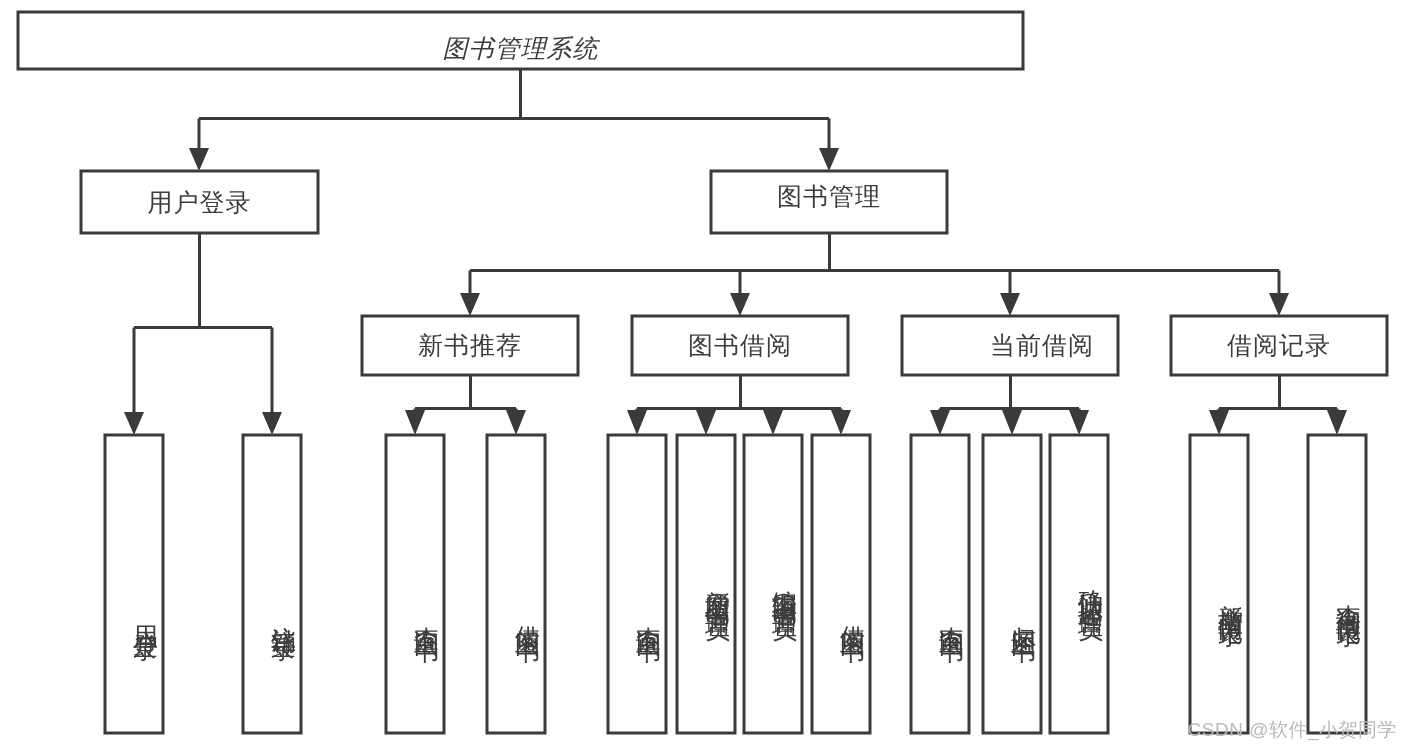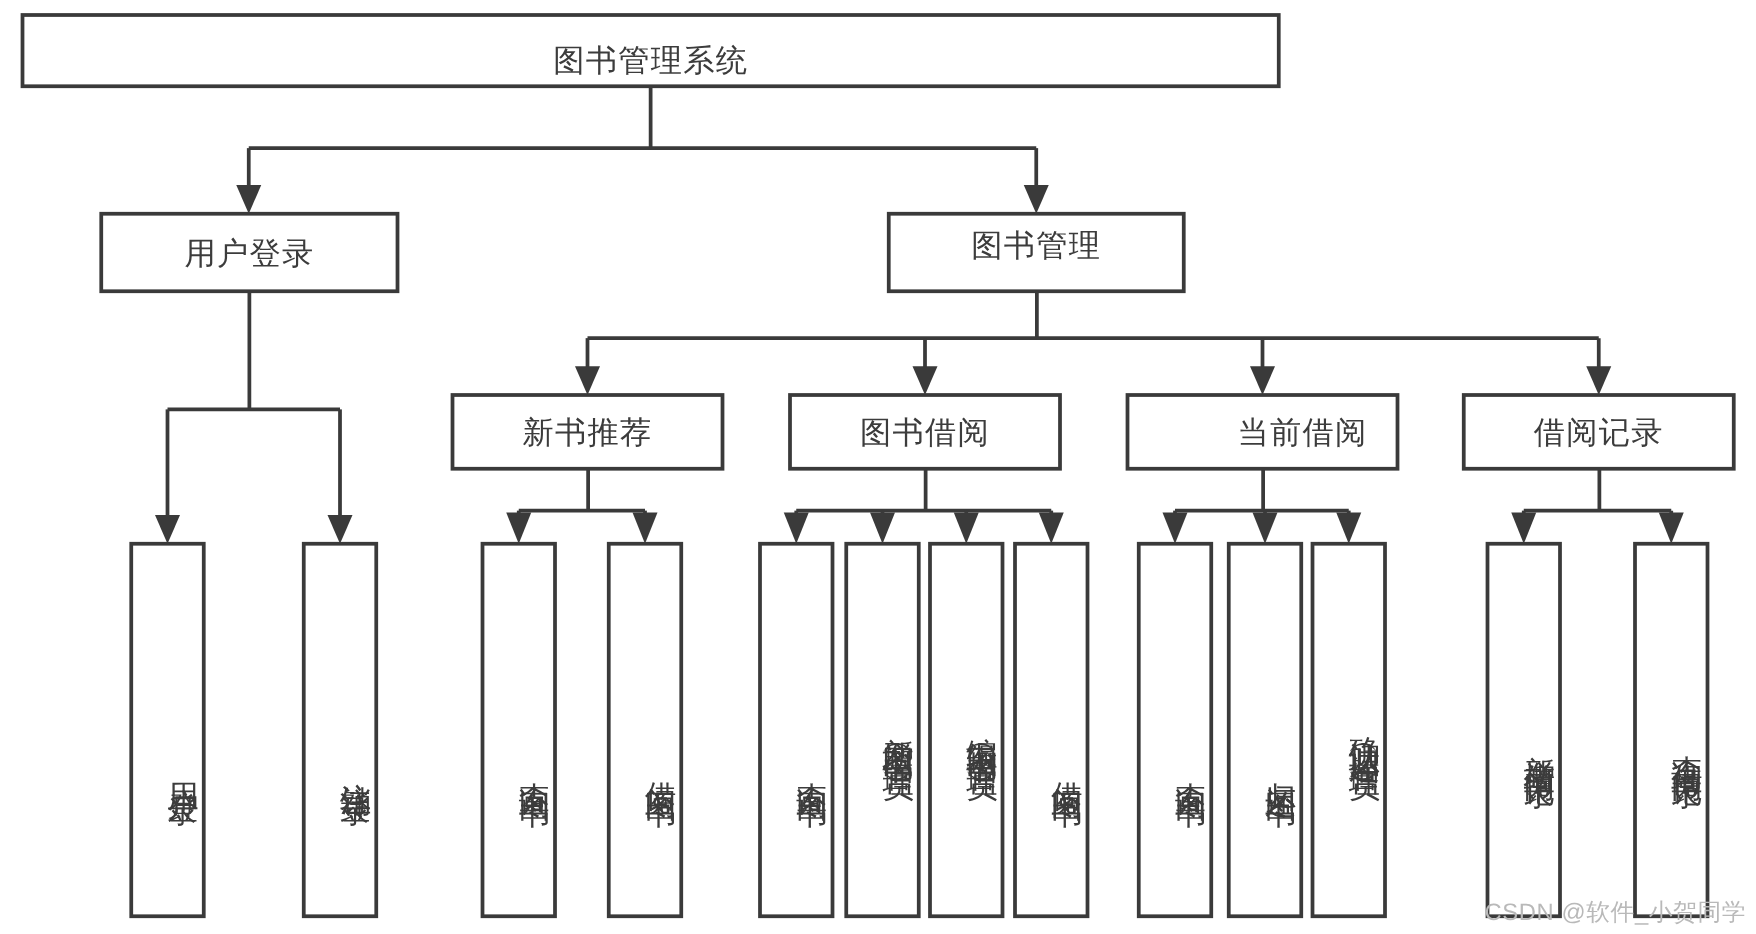--- a/index.html
+++ b/index.html
@@ -180,21 +180,21 @@
     <rect class="node-box" x="677" y="435" width="58" height="298"></rect>
     <rect class="node-box" x="744" y="435" width="58" height="298"></rect>
     <rect class="node-box" x="812" y="435" width="58" height="298"></rect>
     <rect class="node-box" x="911" y="435" width="58" height="298"></rect>
     <rect class="node-box" x="983" y="435" width="58" height="298"></rect>
     <rect class="node-box" x="1050" y="435" width="58" height="298"></rect>
     <rect class="node-box" x="1190" y="435" width="58" height="298"></rect>
     <rect class="node-box" x="1308" y="435" width="58" height="298"></rect>
   </svg>
 
-  <div class="node-label-h" style="left:18px; top:12px; width:1005px; height:72px;">图书管理系统</div>
+  <div class="node-label-h" style="left:18px; top:12px; width:1005px; height:72px;font-style:italic;">图书管理系统</div>
 
   <div class="node-label-h" style="left:81px; top:171px; width:237px; height:62px;">用户登录</div>
   <div class="node-label-h" style="left:711px; top:171px; width:236px; height:50px;">图书管理</div>
 
   <div class="node-label-h" style="left:632px; top:316px; width:216px; height:59px;">图书借阅</div>
   <div class="node-label-h" style="left:362px; top:316px; width:216px; height:59px;">新书推荐</div>
   <div class="node-label-h" style="left:902px; top:316px; width:216px; height:59px;padding-left:32px;">当前借阅</div>
   <div class="node-label-h" style="left:1171px; top:316px; width:216px; height:59px;border-radius:27px;">借阅记录</div>
 
   <div class="node-label-v" style="left:105px; top:494px; width:58px; height:239px;">用户登录</div>

